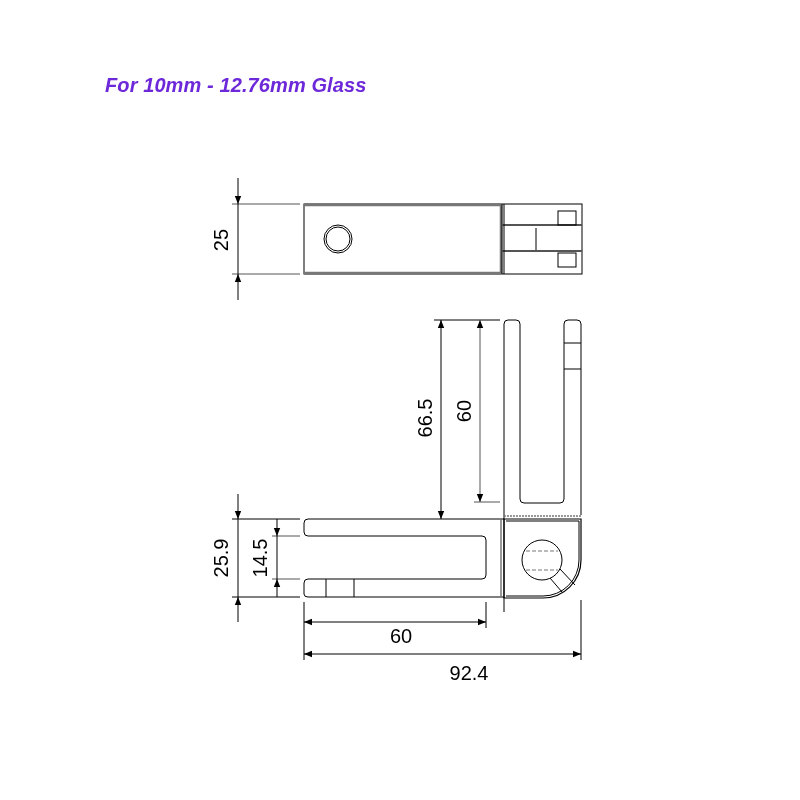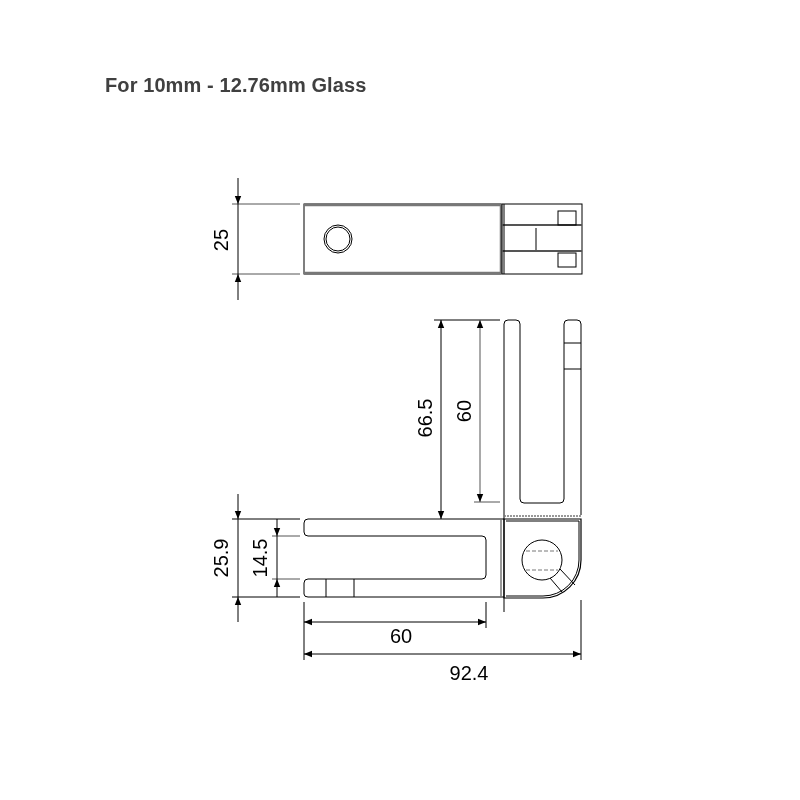--- a/index.html
+++ b/index.html
@@ -1,17 +1,17 @@
 <!DOCTYPE html>
 <html><head>
 <meta charset="utf-8">
 <style>
   html,body{margin:0;padding:0;background:#fff;}
   body{width:800px;height:800px;position:relative;overflow:hidden;font-family:"Liberation Sans",sans-serif;}
-  .title{position:absolute;left:105px;top:74px;font-size:20px;font-weight:bold;color:#404040;letter-spacing:0.1px;}
+  .title{position:absolute;left:105px;top:74px;font-size:20px;font-weight:bold;color:#6d28d9;letter-spacing:0.1px;font-style:italic;}
   svg{position:absolute;left:0;top:0;}
   .dim{font-family:"Liberation Sans",sans-serif;font-size:20px;fill:#000;}
 </style>
 </head>
 <body>
 
 <div class="title">For 10mm - 12.76mm Glass</div>
 
 <svg width="800" height="800" viewBox="0 0 800 800">
   <defs>

